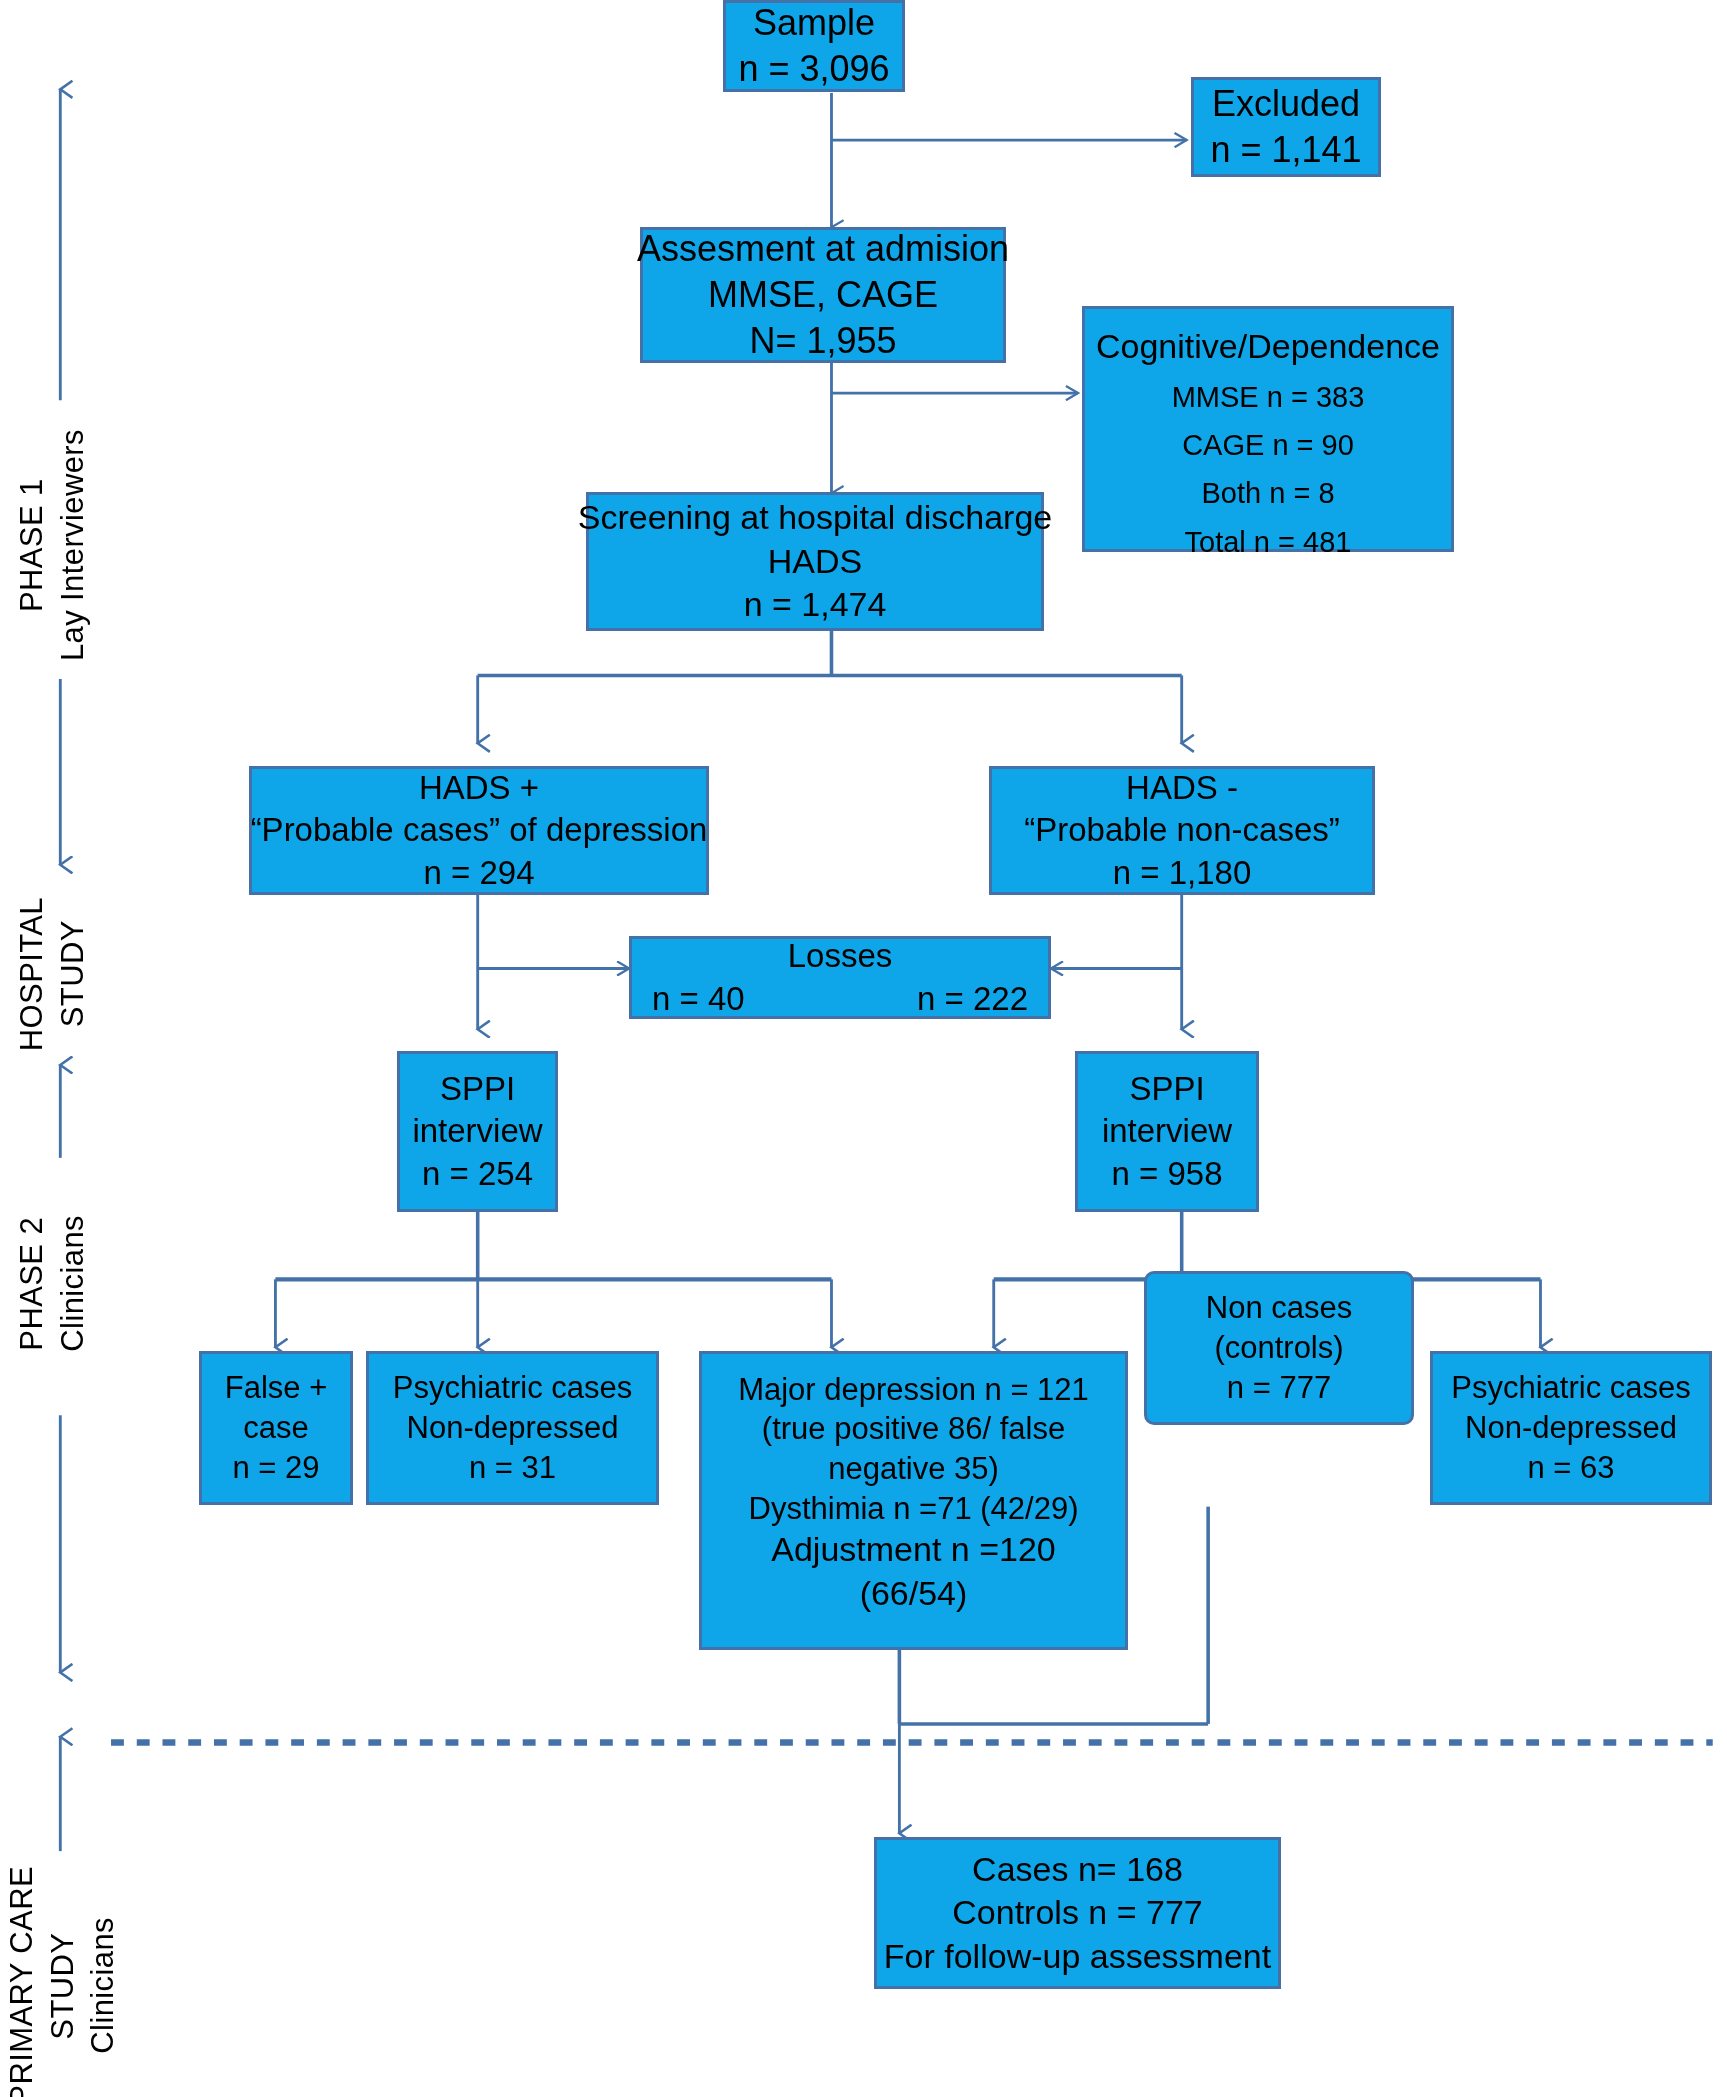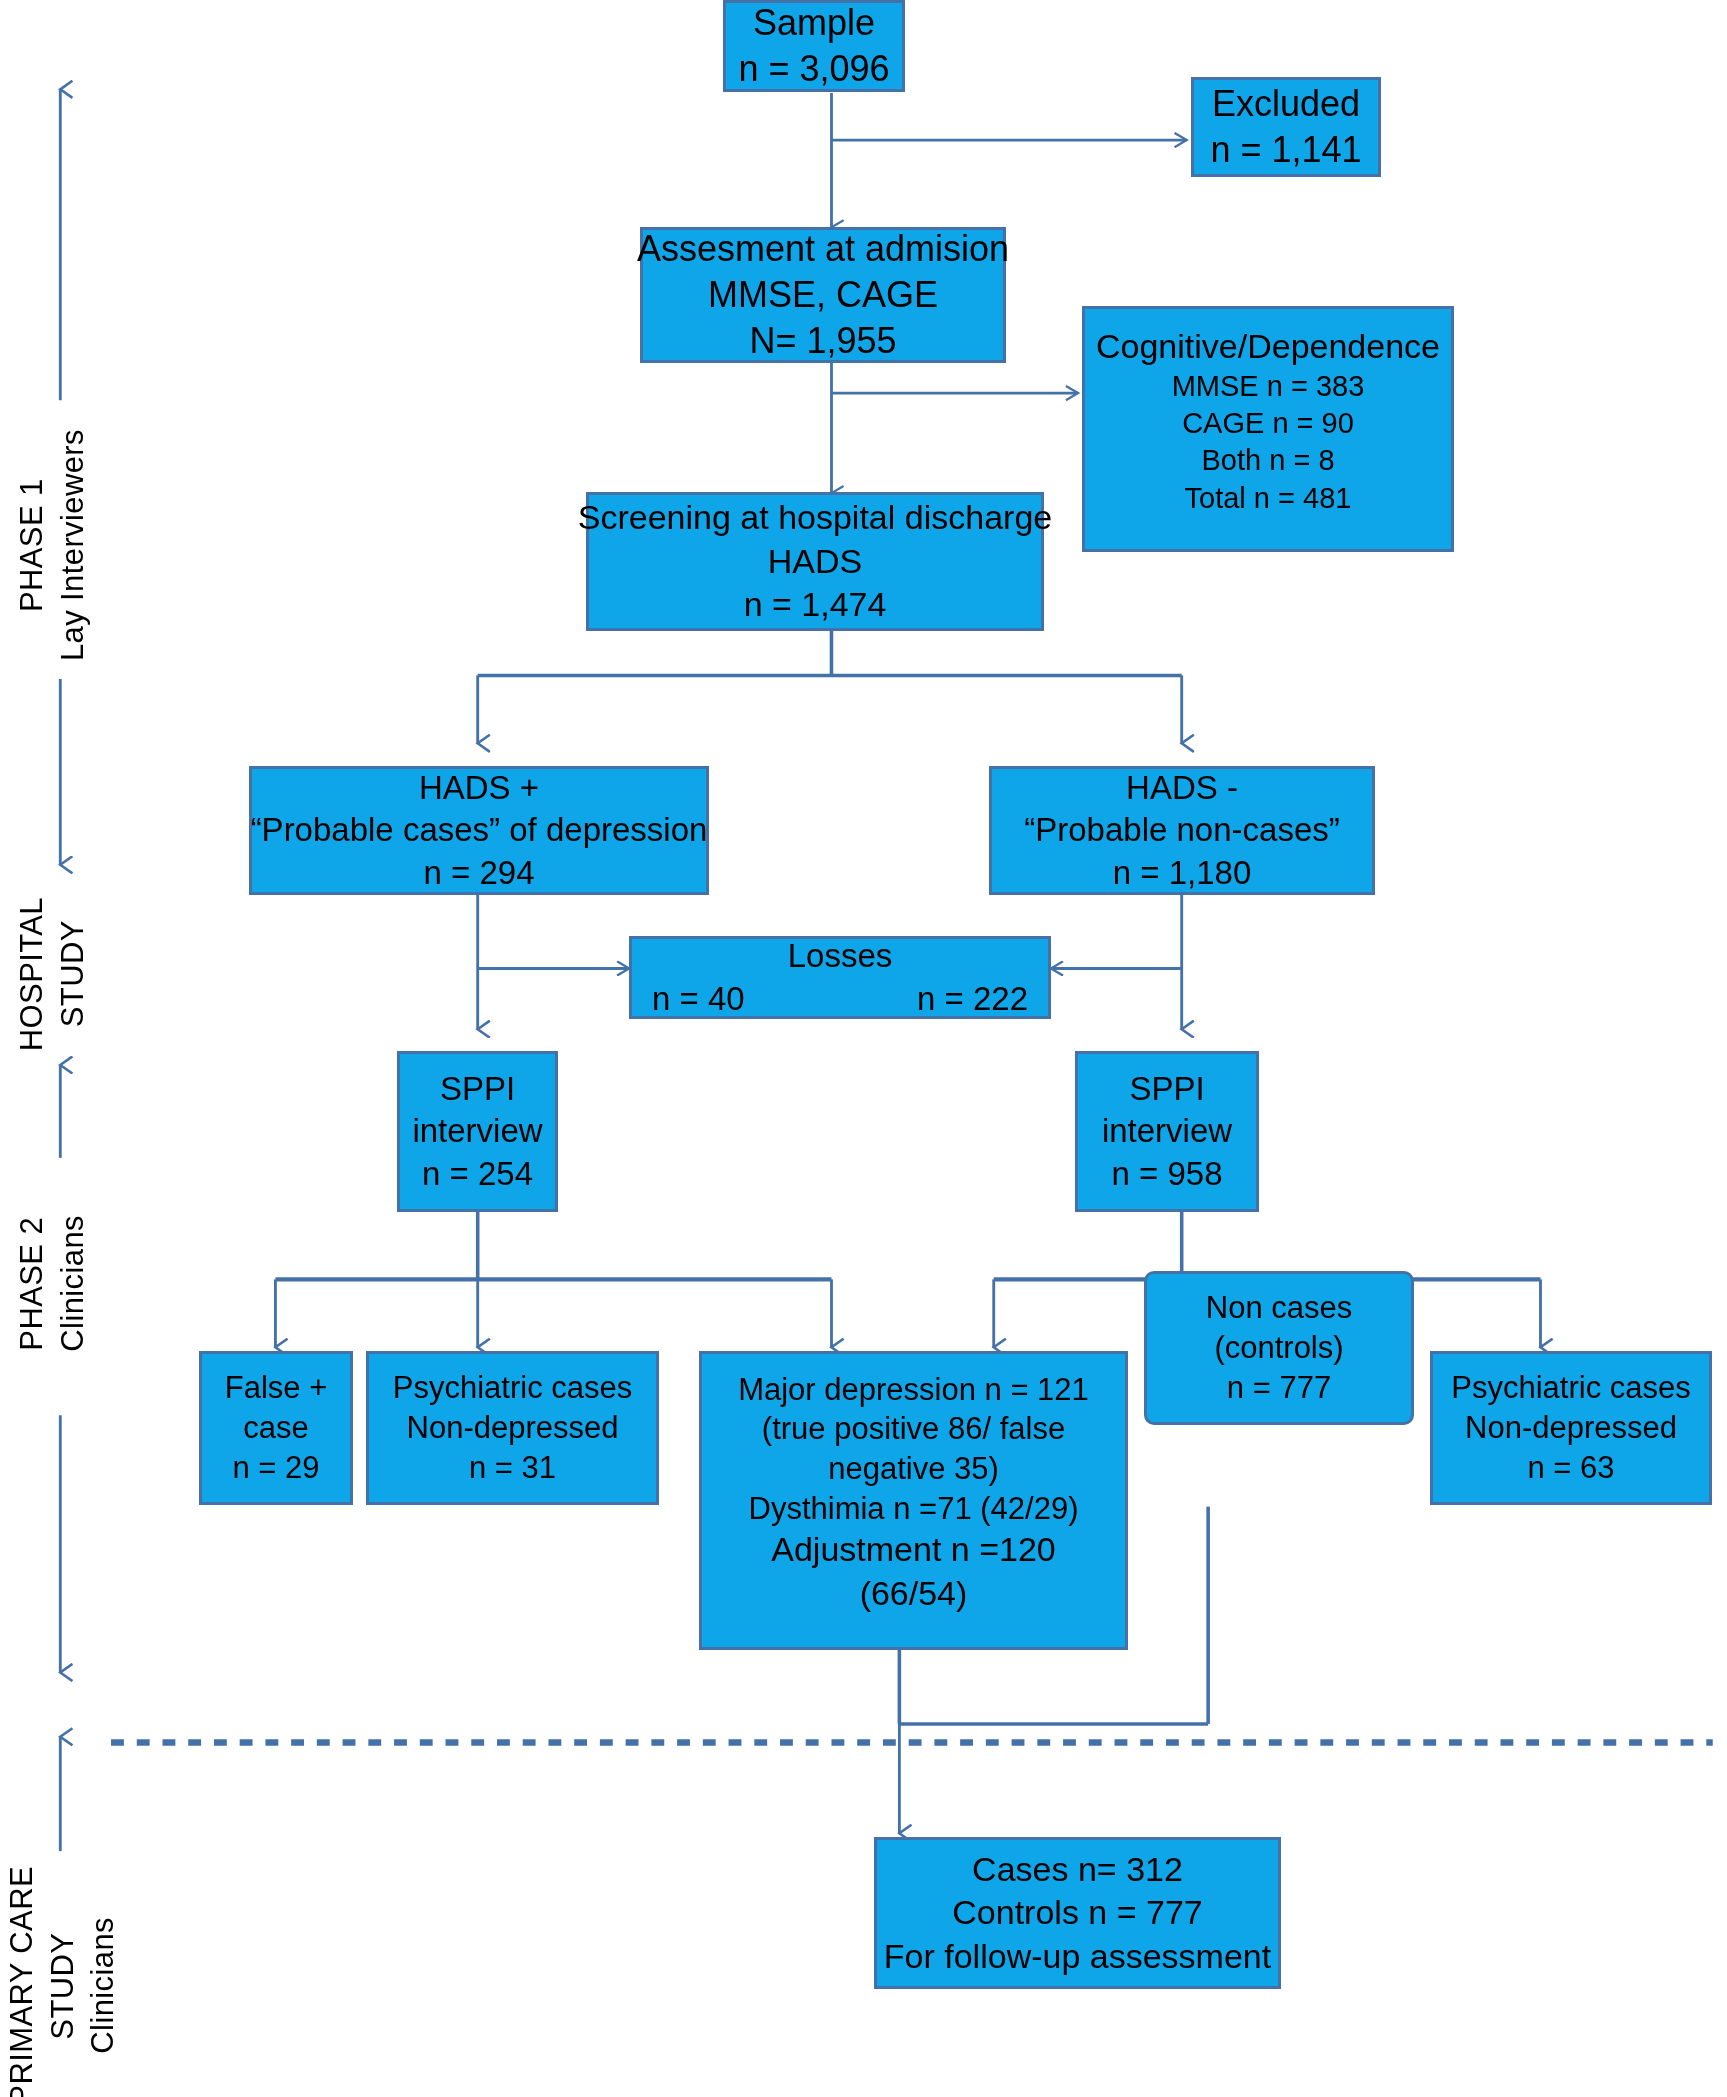--- a/index.html
+++ b/index.html
@@ -36,21 +36,21 @@
     align-items: center;
     justify-content: center;
     text-align: right;
     line-height: 1.28;
     color: #000;
   }
   .box .ln {
     display: block;
     white-space: nowrap;
   }
-  .f40 { font-size: 29px; }
+  .f40 { font-size: 29px; margin-top: 11px; }
   .f44 { font-size: 31px; }
   .f46 { font-size: 33px; }
   .f48 { font-size: 34px; }
   .f50 { font-size: 36px; }
 
   .vlabel {
     position: absolute;
     writing-mode: vertical-rl;
     transform: rotate(180deg);
     transform-origin: center center;
@@ -259,19 +259,19 @@
     <span class="ln f44">n = 777</span>
   </div>
 
   <div class="box" style="left:1430px; top:1351px; width:282px; height:154px;">
     <span class="ln f44">Psychiatric cases</span>
     <span class="ln f44">Non-depressed</span>
     <span class="ln f44">n = 63</span>
   </div>
 
   <div class="box" style="left:874px; top:1837px; width:407px; height:152px;">
-    <span class="ln f48">Cases n= 312</span>
+    <span class="ln f48">Cases n= 168</span>
     <span class="ln f48">Controls n = 777</span>
     <span class="ln f48">For follow-up assessment</span>
   </div>
 
 </div>
 
 
 </body></html>

